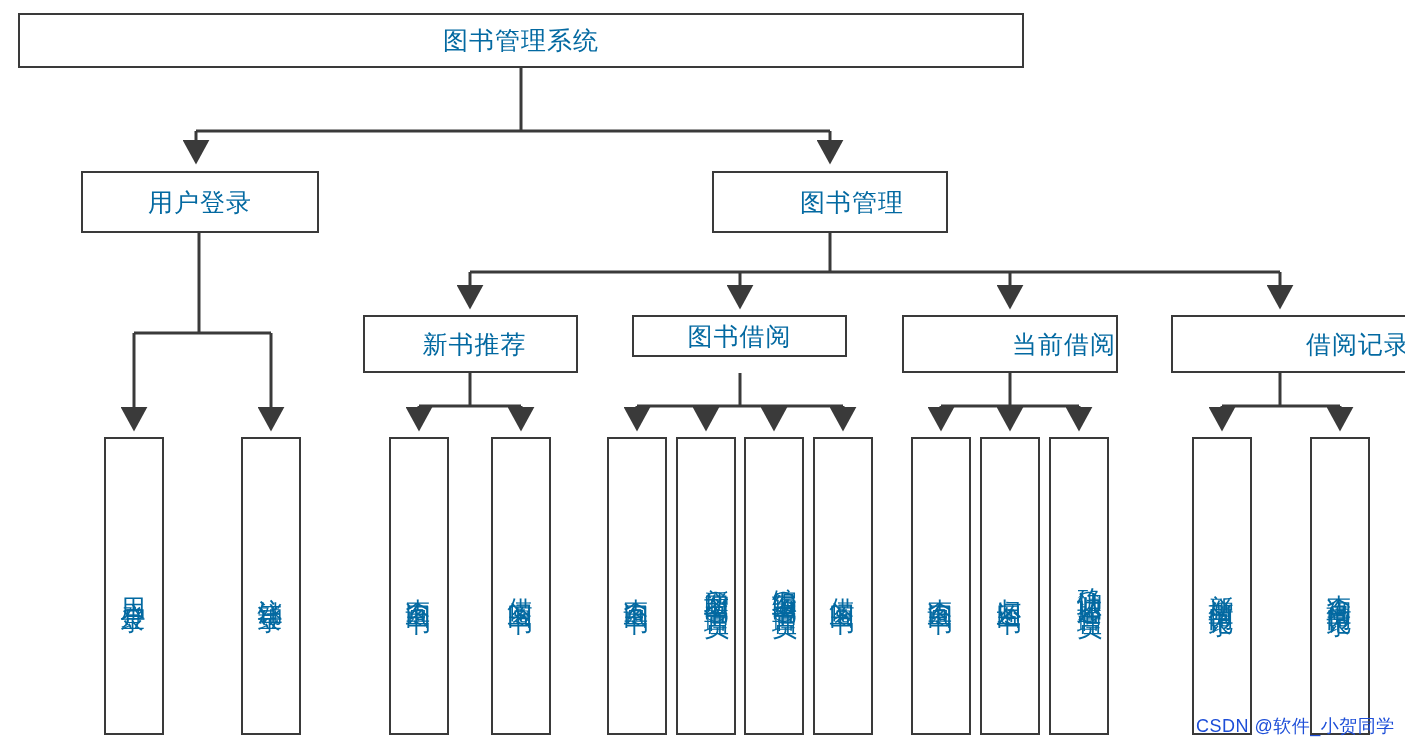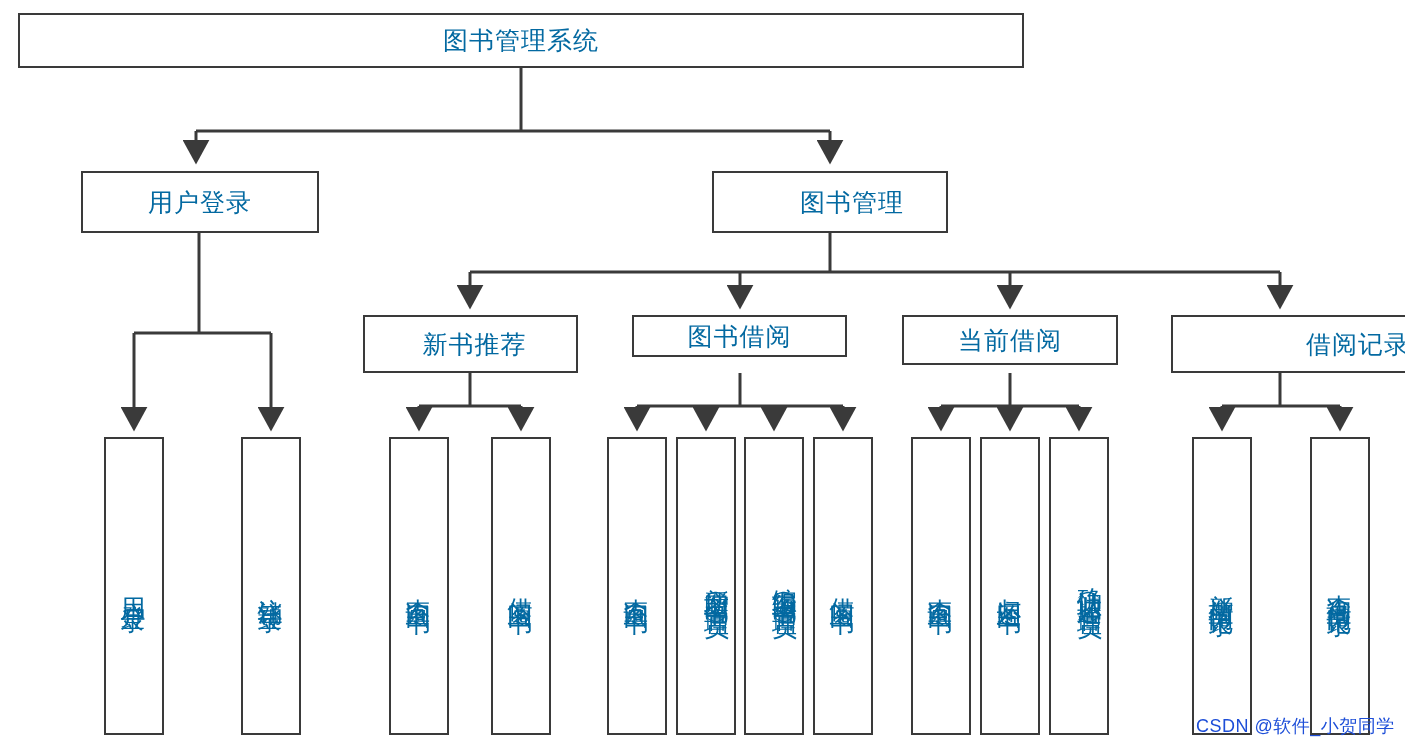--- a/index.html
+++ b/index.html
@@ -113,21 +113,21 @@
   <div class="node h" style="left:712px;top:171px;width:236px;height:62px;padding-left:44px;">
     <span>图书管理</span>
   </div>
 
   <div class="node h" style="left:363px;top:315px;width:215px;height:58px;padding-left:8px;">
     <span>新书推荐</span>
   </div>
   <div class="node h" style="left:632px;top:315px;width:215px;height:42px;">
     <span>图书借阅</span>
   </div>
-  <div class="node h" style="left:902px;top:315px;width:216px;height:50px;">
+  <div class="node h" style="left:902px;top:315px;width:216px;height:58px;justify-content:flex-end;">
     <span>当前借阅</span>
   </div>
   <div class="node h" style="left:1171px;top:315px;width:241px;height:58px;justify-content:flex-end;">
     <span>借阅记录</span>
   </div>
 
   <div class="node v center" style="left:104px;top:437px;width:60px;height:298px;">
     <span>用户登录</span>
   </div>
   <div class="node v center" style="left:241px;top:437px;width:60px;height:298px;">

